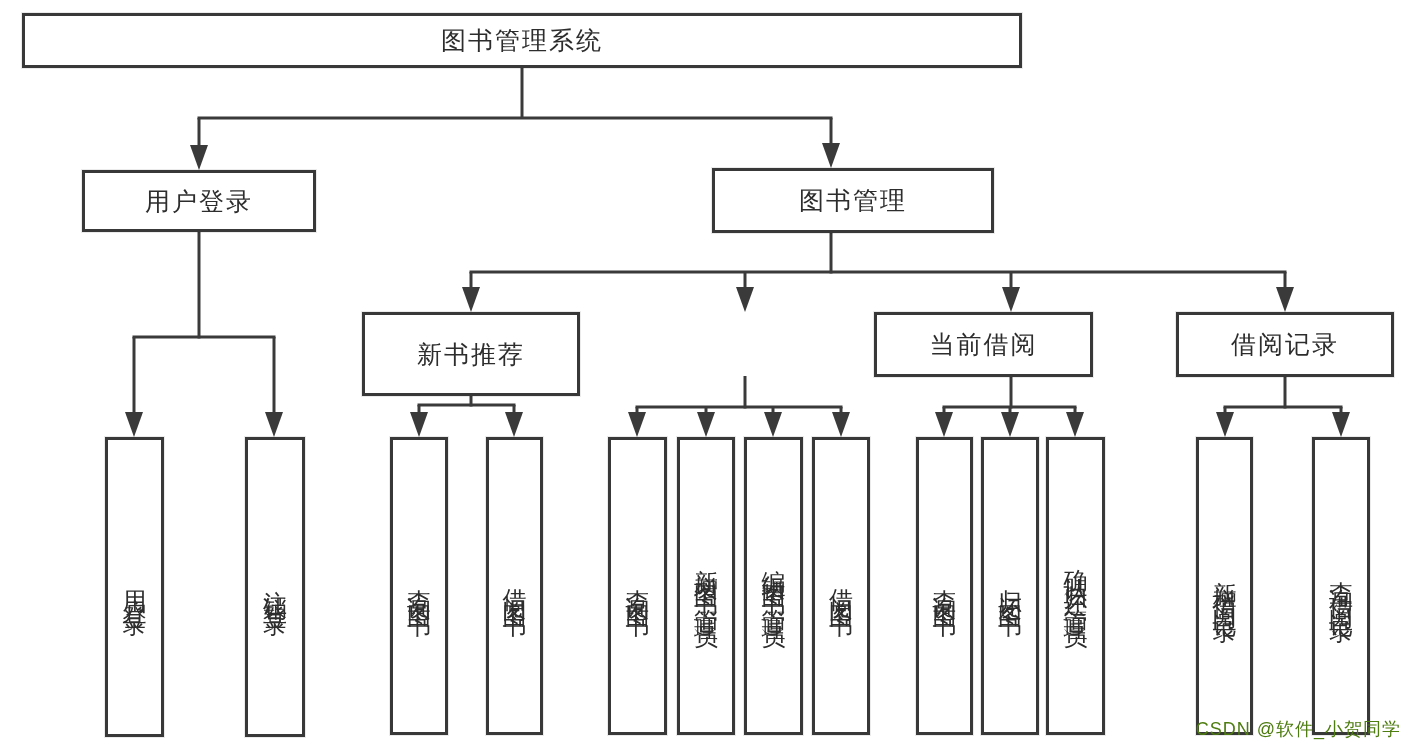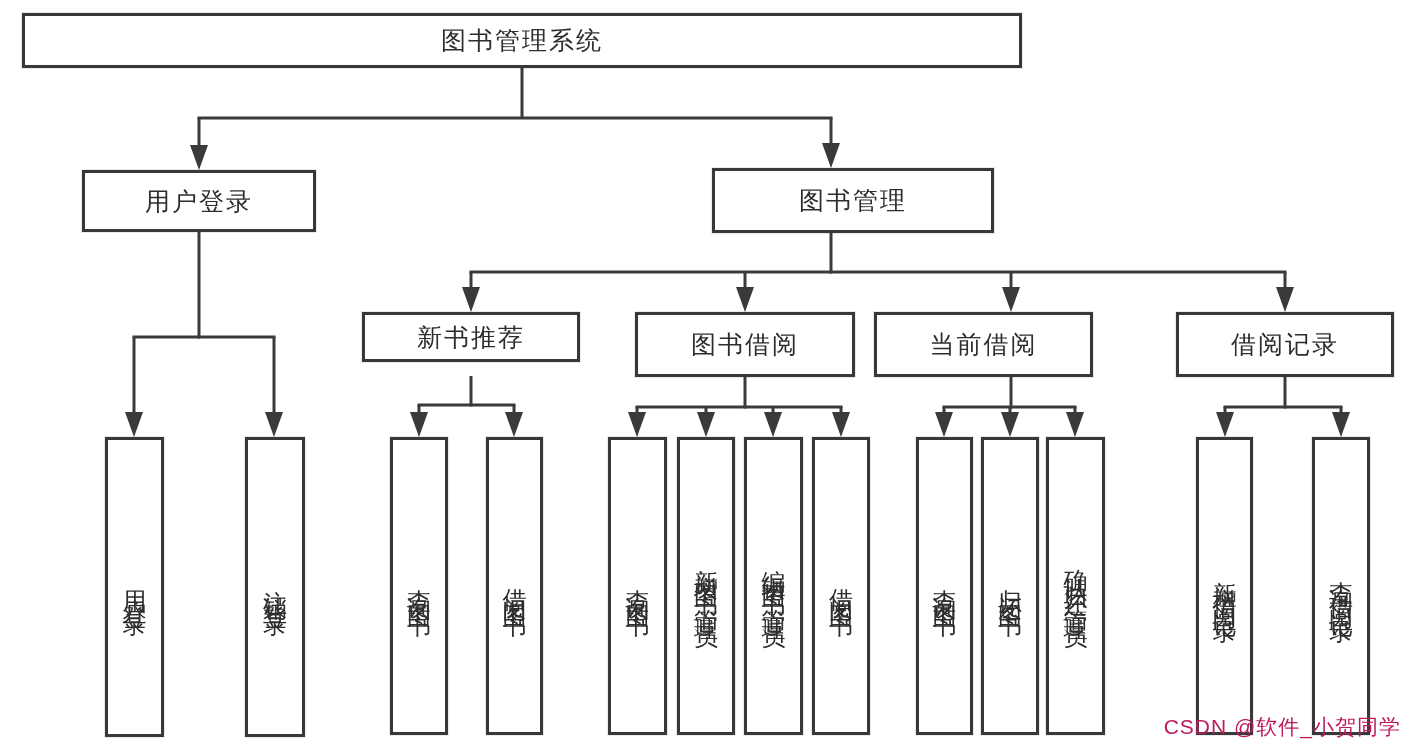--- a/index.html
+++ b/index.html
@@ -33,22 +33,22 @@
     text-orientation:mixed;
     font-size:24px;
     letter-spacing:8px;
     line-height:1;
     white-space:nowrap;
   }
   #watermark{
     position:absolute;
     right:4px;
     bottom:6px;
-    font-size:21px;
-    color:#be185d;
+    font-size:18px;
+    color:#4d7c0f;
     letter-spacing:1px;
     white-space:nowrap;
   }
 </style>
 </head>
 <body>
 
 <div id="canvas">
 
   <svg id="wires" viewBox="0 0 1405 747" xmlns="http://www.w3.org/2000/svg">
@@ -128,25 +128,22 @@
     <span class="hlabel">图书管理系统</span>
   </div>
 
   <div class="box" style="left:82px;top:170px;width:234px;height:62px;">
     <span class="hlabel">用户登录</span>
   </div>
   <div class="box" style="left:712px;top:168px;width:282px;height:65px;">
     <span class="hlabel">图书管理</span>
   </div>
 
-  <div class="box" style="left:362px;top:312px;width:218px;height:50px;">
+  <div class="box" style="left:362px;top:312px;width:218px;height:84px;">
     <span class="hlabel">新书推荐</span>
-  </div>
-  <div class="box" style="left:635px;top:312px;width:220px;height:65px;">
-    <span class="hlabel">图书借阅</span>
   </div>
   <div class="box" style="left:874px;top:312px;width:219px;height:65px;">
     <span class="hlabel">当前借阅</span>
   </div>
   <div class="box" style="left:1176px;top:312px;width:218px;height:65px;">
     <span class="hlabel">借阅记录</span>
   </div>
 
   <div class="box" style="left:105px;top:437px;width:59px;height:300px;">
     <span class="vlabel">用户登录</span>

